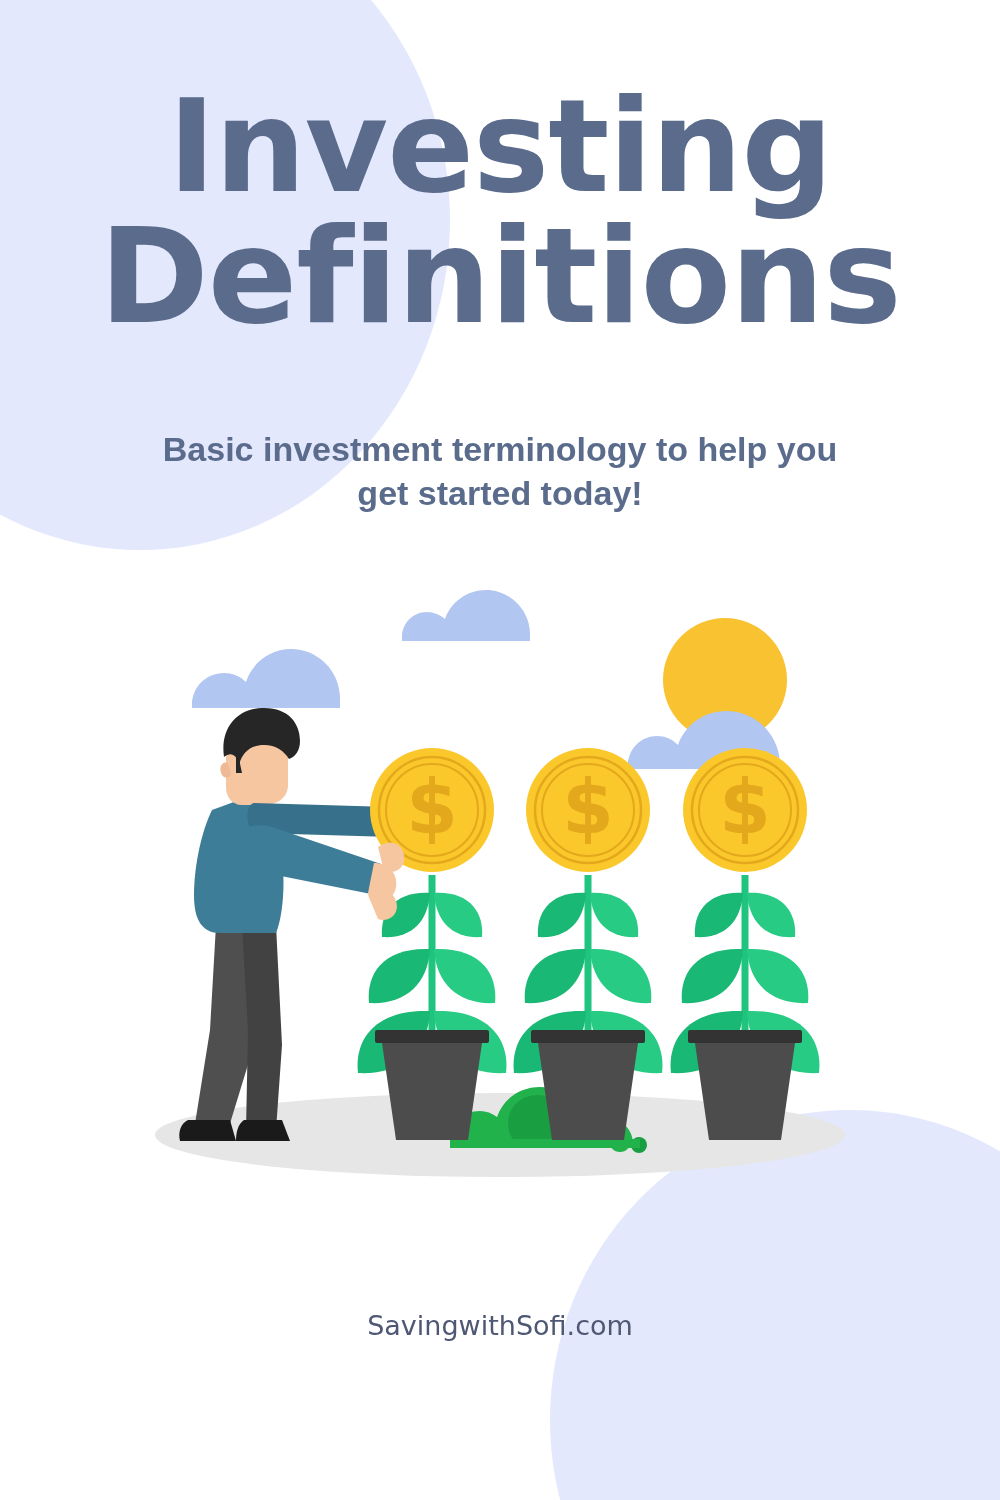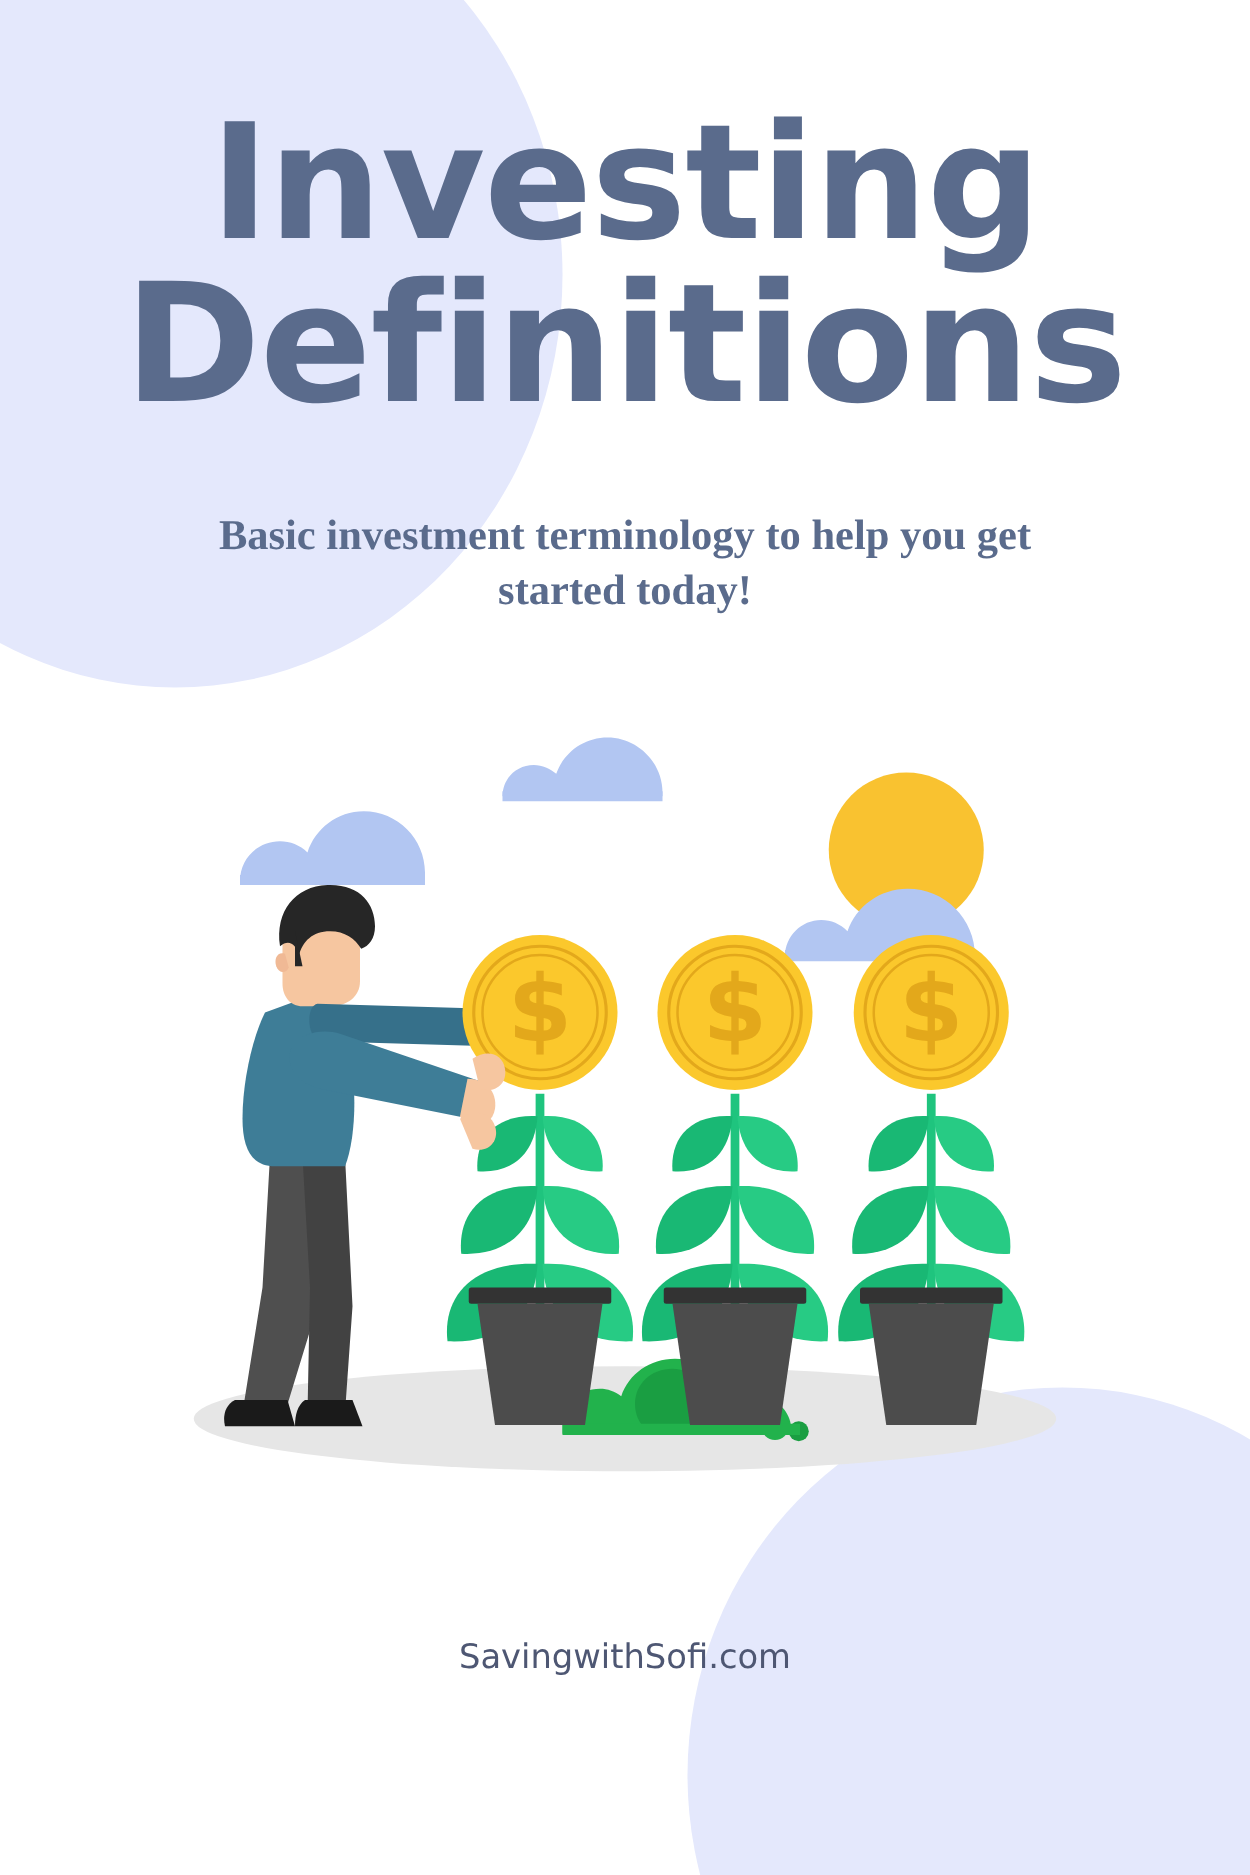--- a/index.html
+++ b/index.html
@@ -52,26 +52,26 @@
     font-weight: bold;
     font-size: 128px;
     line-height: 0.95;
     letter-spacing: -1px;
     white-space: nowrap;
     font-family: "DejaVu Sans", sans-serif;
   }
   .title-line.l2 { font-size: 132px; margin-top: 6px; }
 
   .subtitle {
-    margin-top: 68px;
+    margin-top: 89px;
     color: #5A6B8C;
     font-weight: bold;
     font-size: 34px;
     line-height: 1.28;
-    font-family: Liberation Serif, serif;
+    font-family: Liberation Sans, sans-serif;
     padding: 0 140px;
   }
 
   
   .footer {
     position: absolute;
     z-index: 3;
     left: 0;
     top: 1310px;
     width: 1000px;

